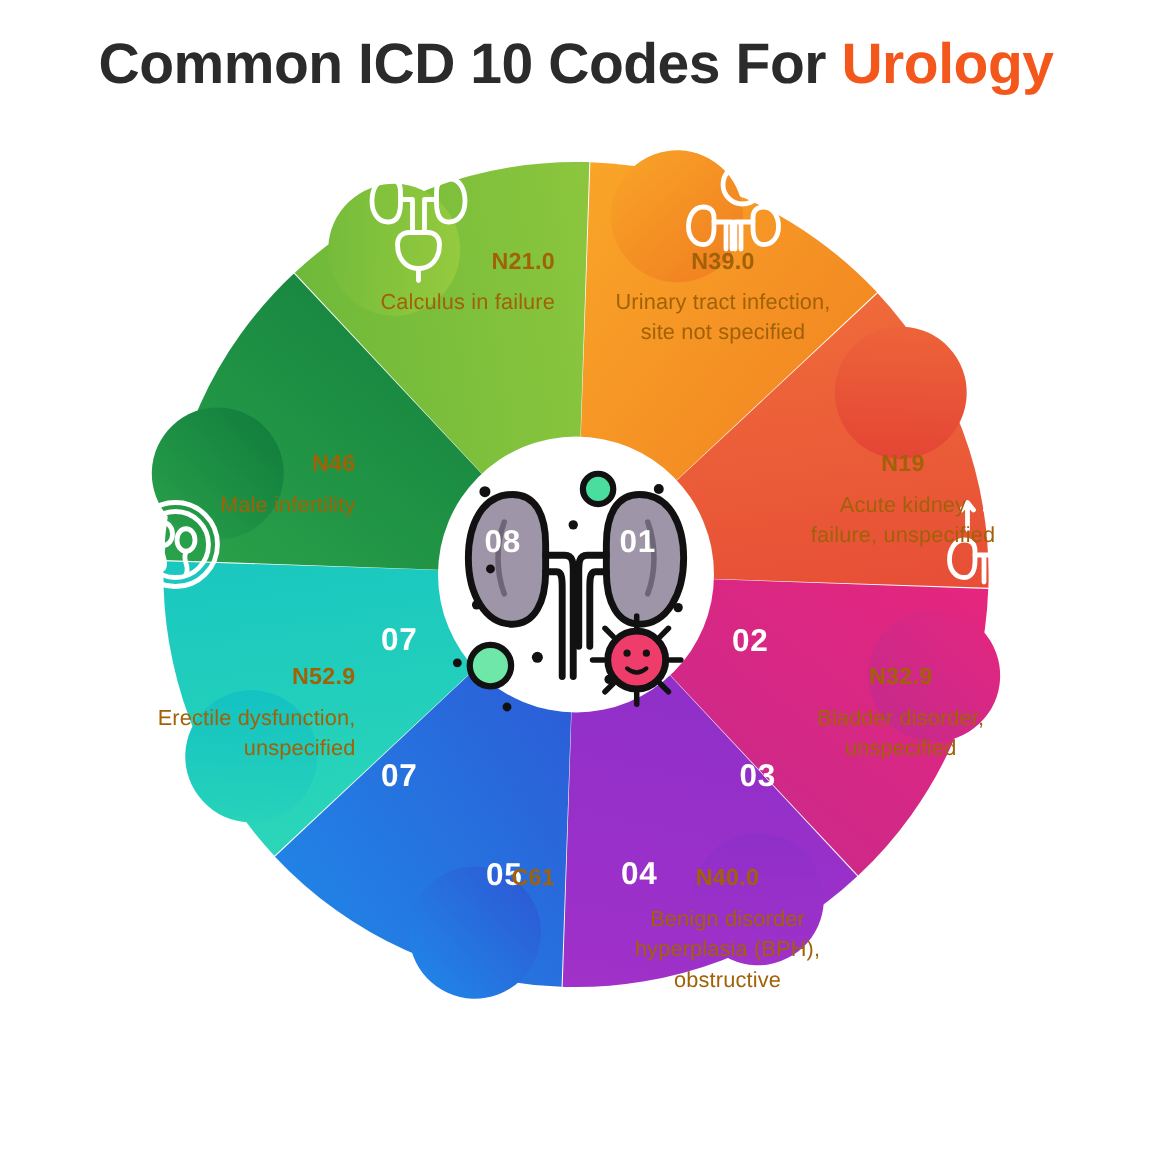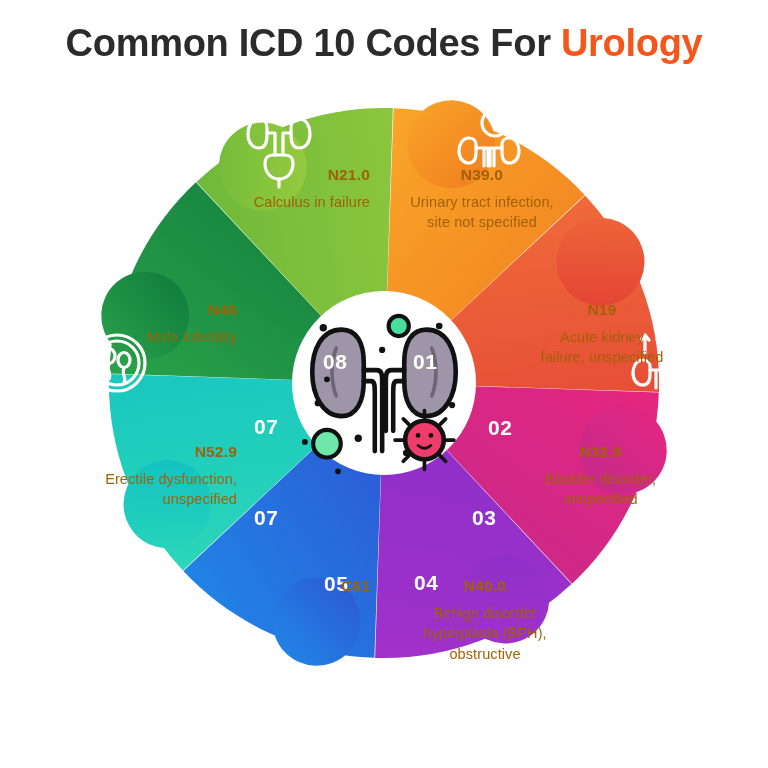--- a/index.html
+++ b/index.html
@@ -263,21 +263,21 @@
       <path d="M-12,-8 L-4,-8 L-4,14 M12,-8 L4,-8 L4,14"></path>
       <path d="M-14,22 C-14,32 -8,38 0,38 C8,38 14,32 14,22 C14,17 11,14 6,14 L-6,14 C-11,14 -14,17 -14,22 Z"></path>
       <path d="M0,38 L0,46"></path>
     </g>
   </g>
 </svg>
 
 
 <div class="num-badge" style="left:413px;top:292px;">01</div>
 <div class="num-badge" style="left:488px;top:358px;">02</div>
-<div class="num-badge" style="left:472px;top:448px;">03</div>
+<div class="num-badge" style="left:493px;top:448px;">03</div>
 <div class="num-badge" style="left:414px;top:513px;">04</div>
 <div class="num-badge" style="left:324px;top:514px;">05</div>
 <div class="num-badge" style="left:254px;top:448px;">07</div>
 <div class="num-badge" style="left:254px;top:357px;text-align:center;">07</div>
 <div class="num-badge" style="left:323px;top:292px;">08</div>
 
 
 <div class="seg-text align-l" style="left:407px;top:108px;width:150px;">
   <div class="seg-code">N39.0</div>
   <div class="seg-desc">Urinary tract infection, site not specified</div>

